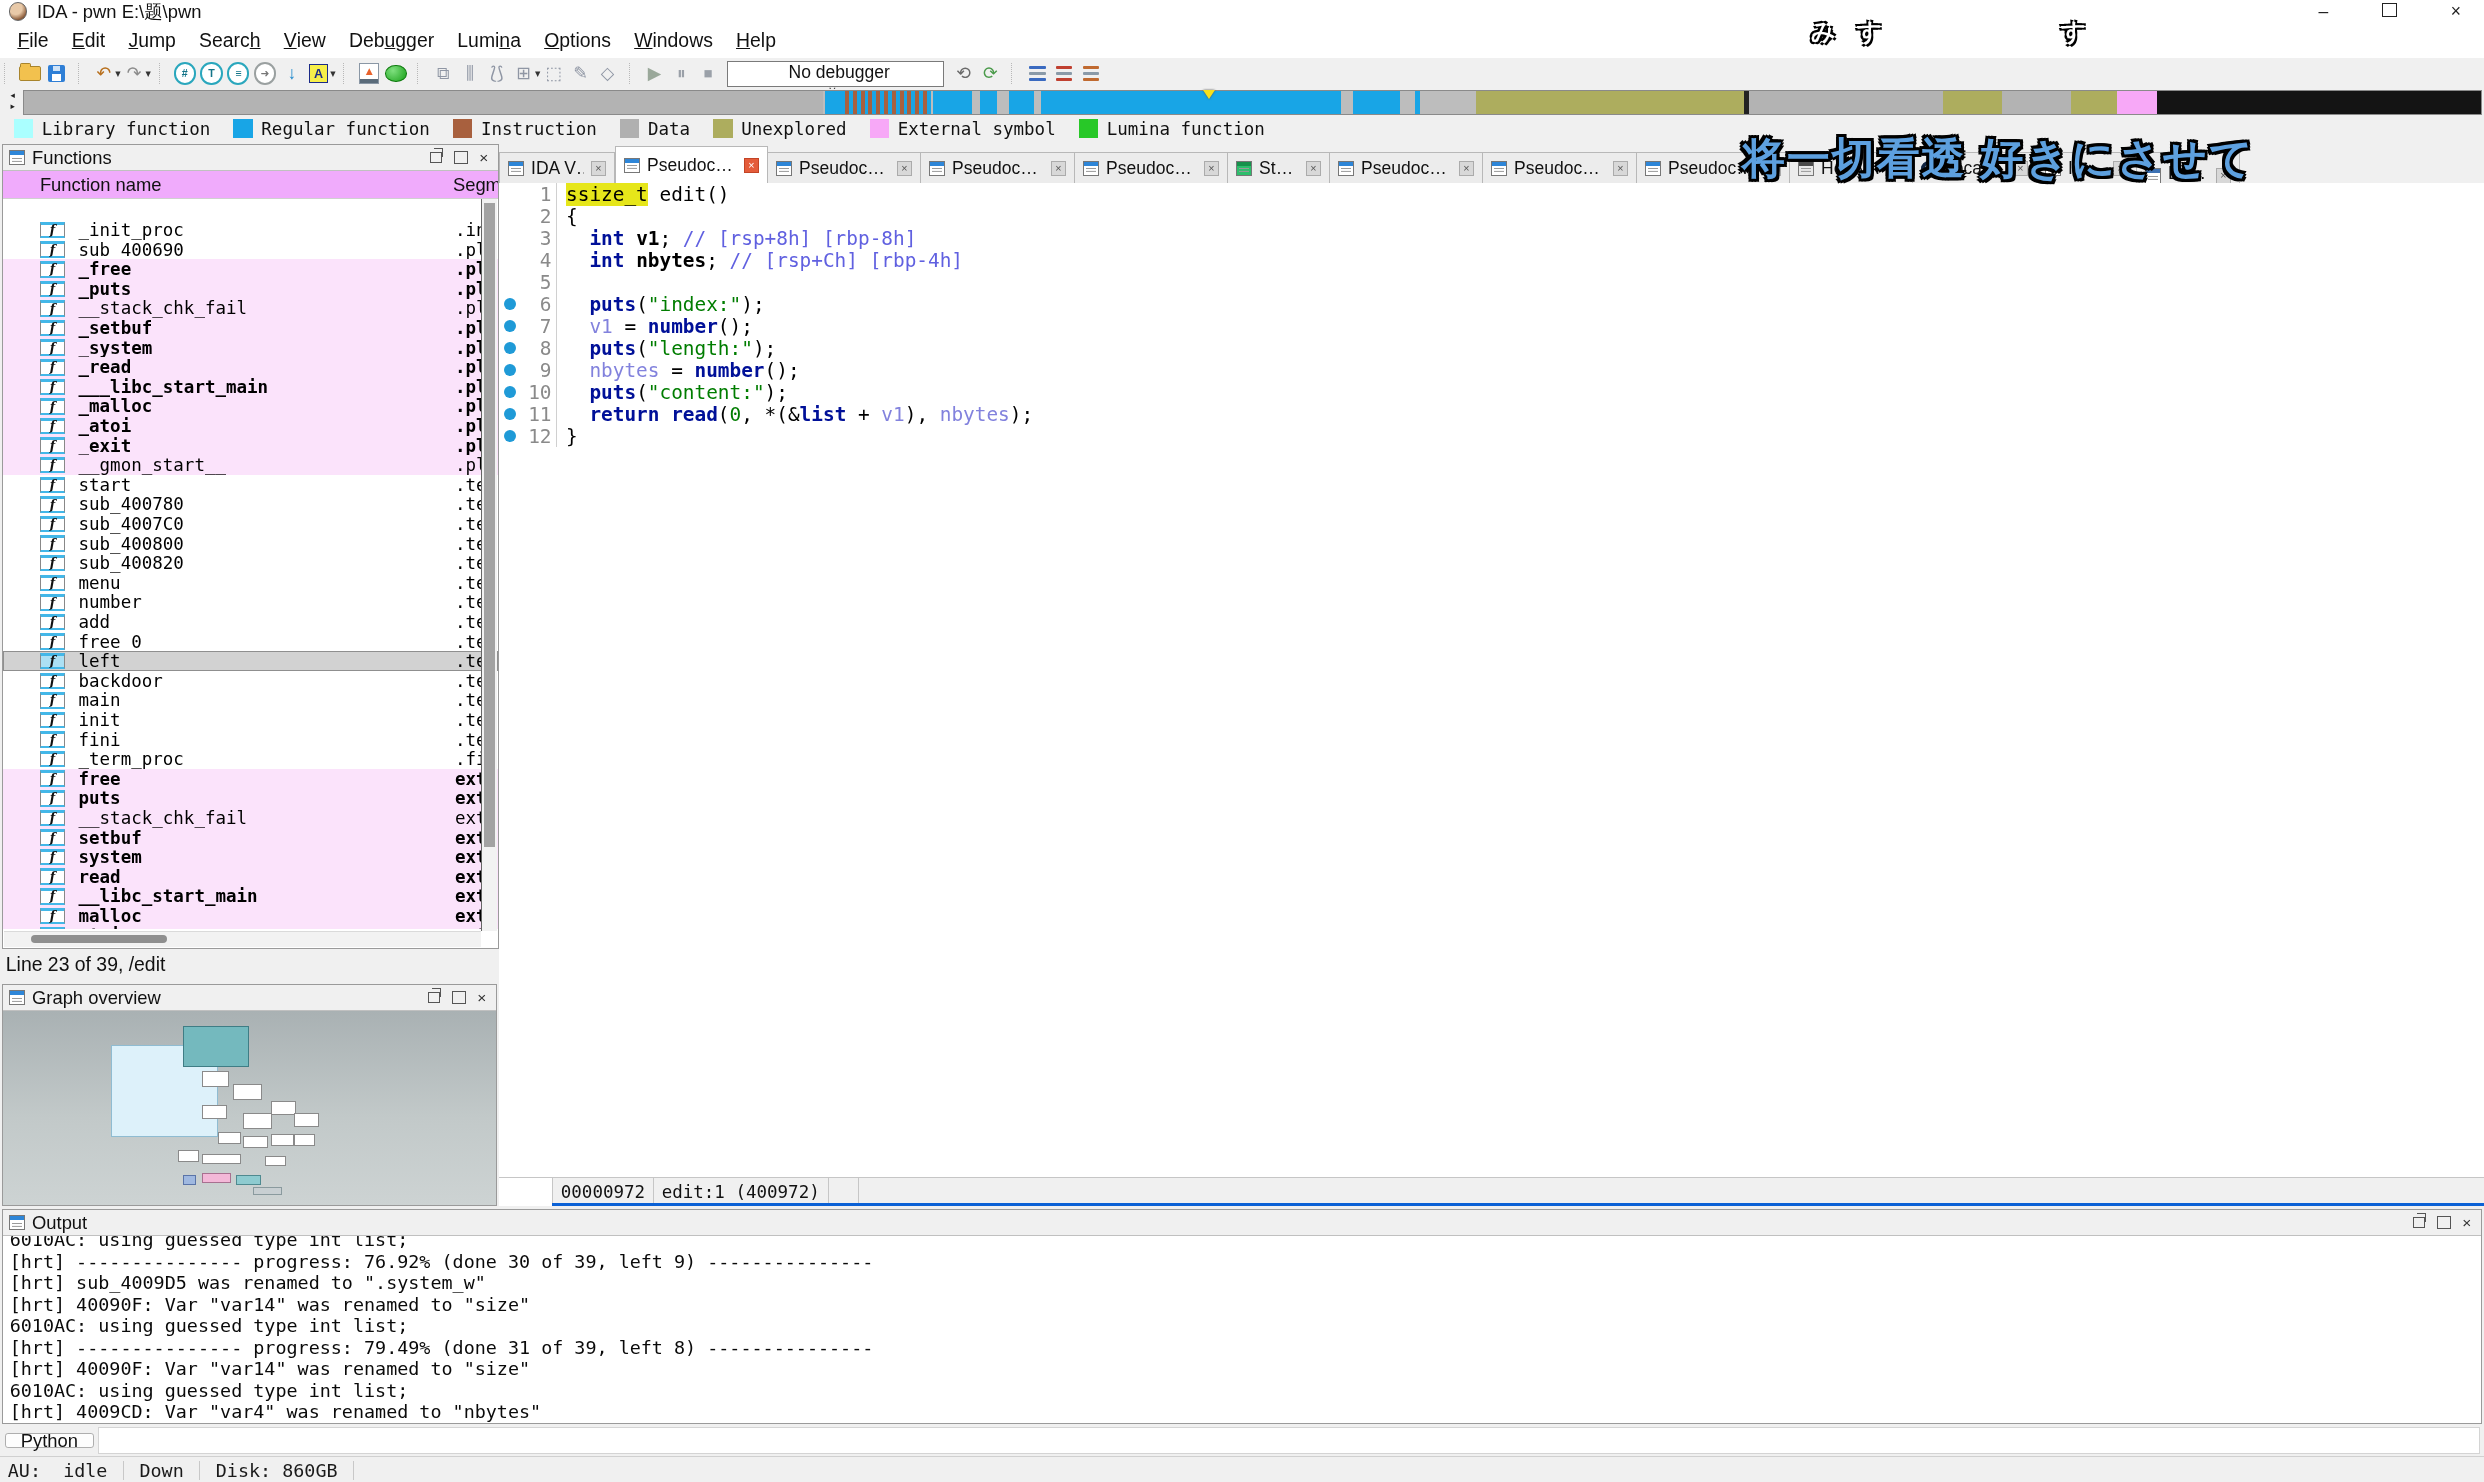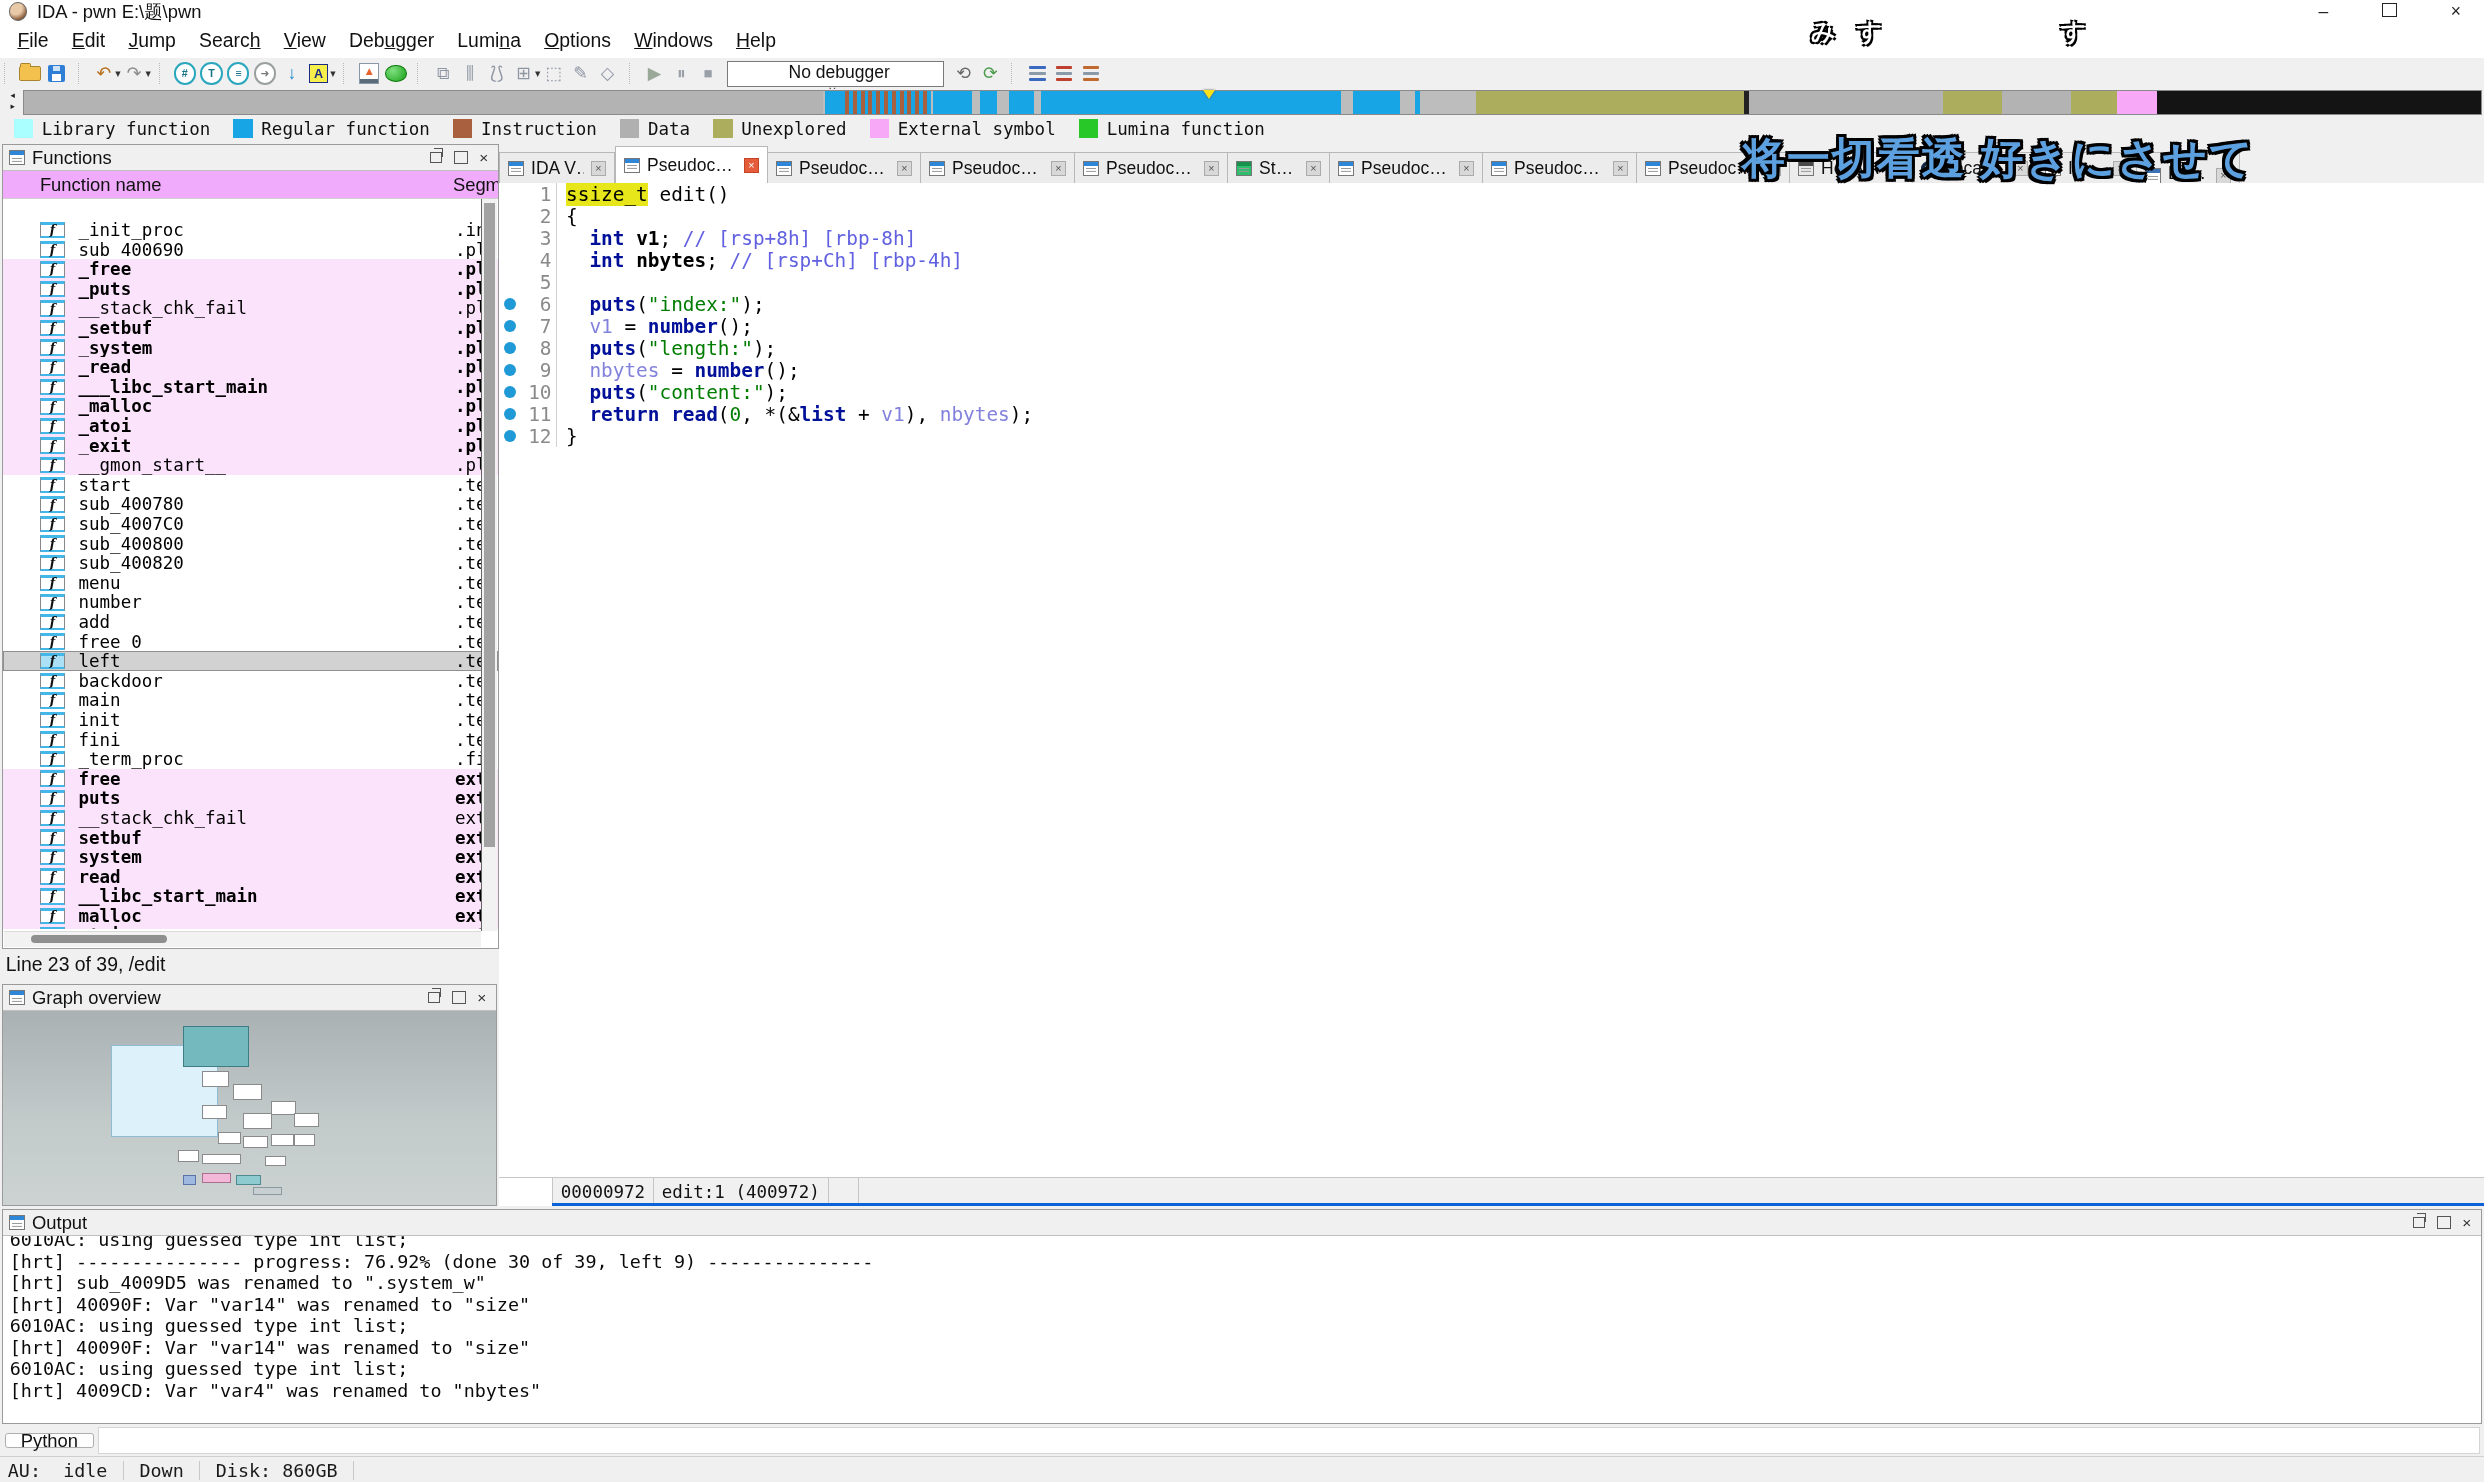--- a/index.html
+++ b/index.html
@@ -771,20 +771,21 @@
         <span class="pb-max"></span>
         <span class="pb-close">×</span>
       </span>
     </div>
     <div id="output-content">
         <div class="out-line">6010AC: using guessed type int list;</div>
         <div class="out-line">[hrt] --------------- progress: 76.92% (done 30 of 39, left 9) ---------------</div>
         <div class="out-line">[hrt] sub_4009D5 was renamed to ".system_w"</div>
         <div class="out-line">[hrt] 40090F: Var "var14" was renamed to "size"</div>
         <div class="out-line">6010AC: using guessed type int list;</div>
+        <div class="out-line">[hrt] --------------- progress: 79.49% (done 31 of 39, left 8) ---------------</div>
         <div class="out-line">[hrt] 40090F: Var "var14" was renamed to "size"</div>
         <div class="out-line">6010AC: using guessed type int list;</div>
         <div class="out-line">[hrt] 4009CD: Var "var4" was renamed to "nbytes"</div>
       </div>
   </div>
 
   <div id="python-row">
     <div id="python-btn">Python</div>
     <div id="python-input"></div>
   </div>

